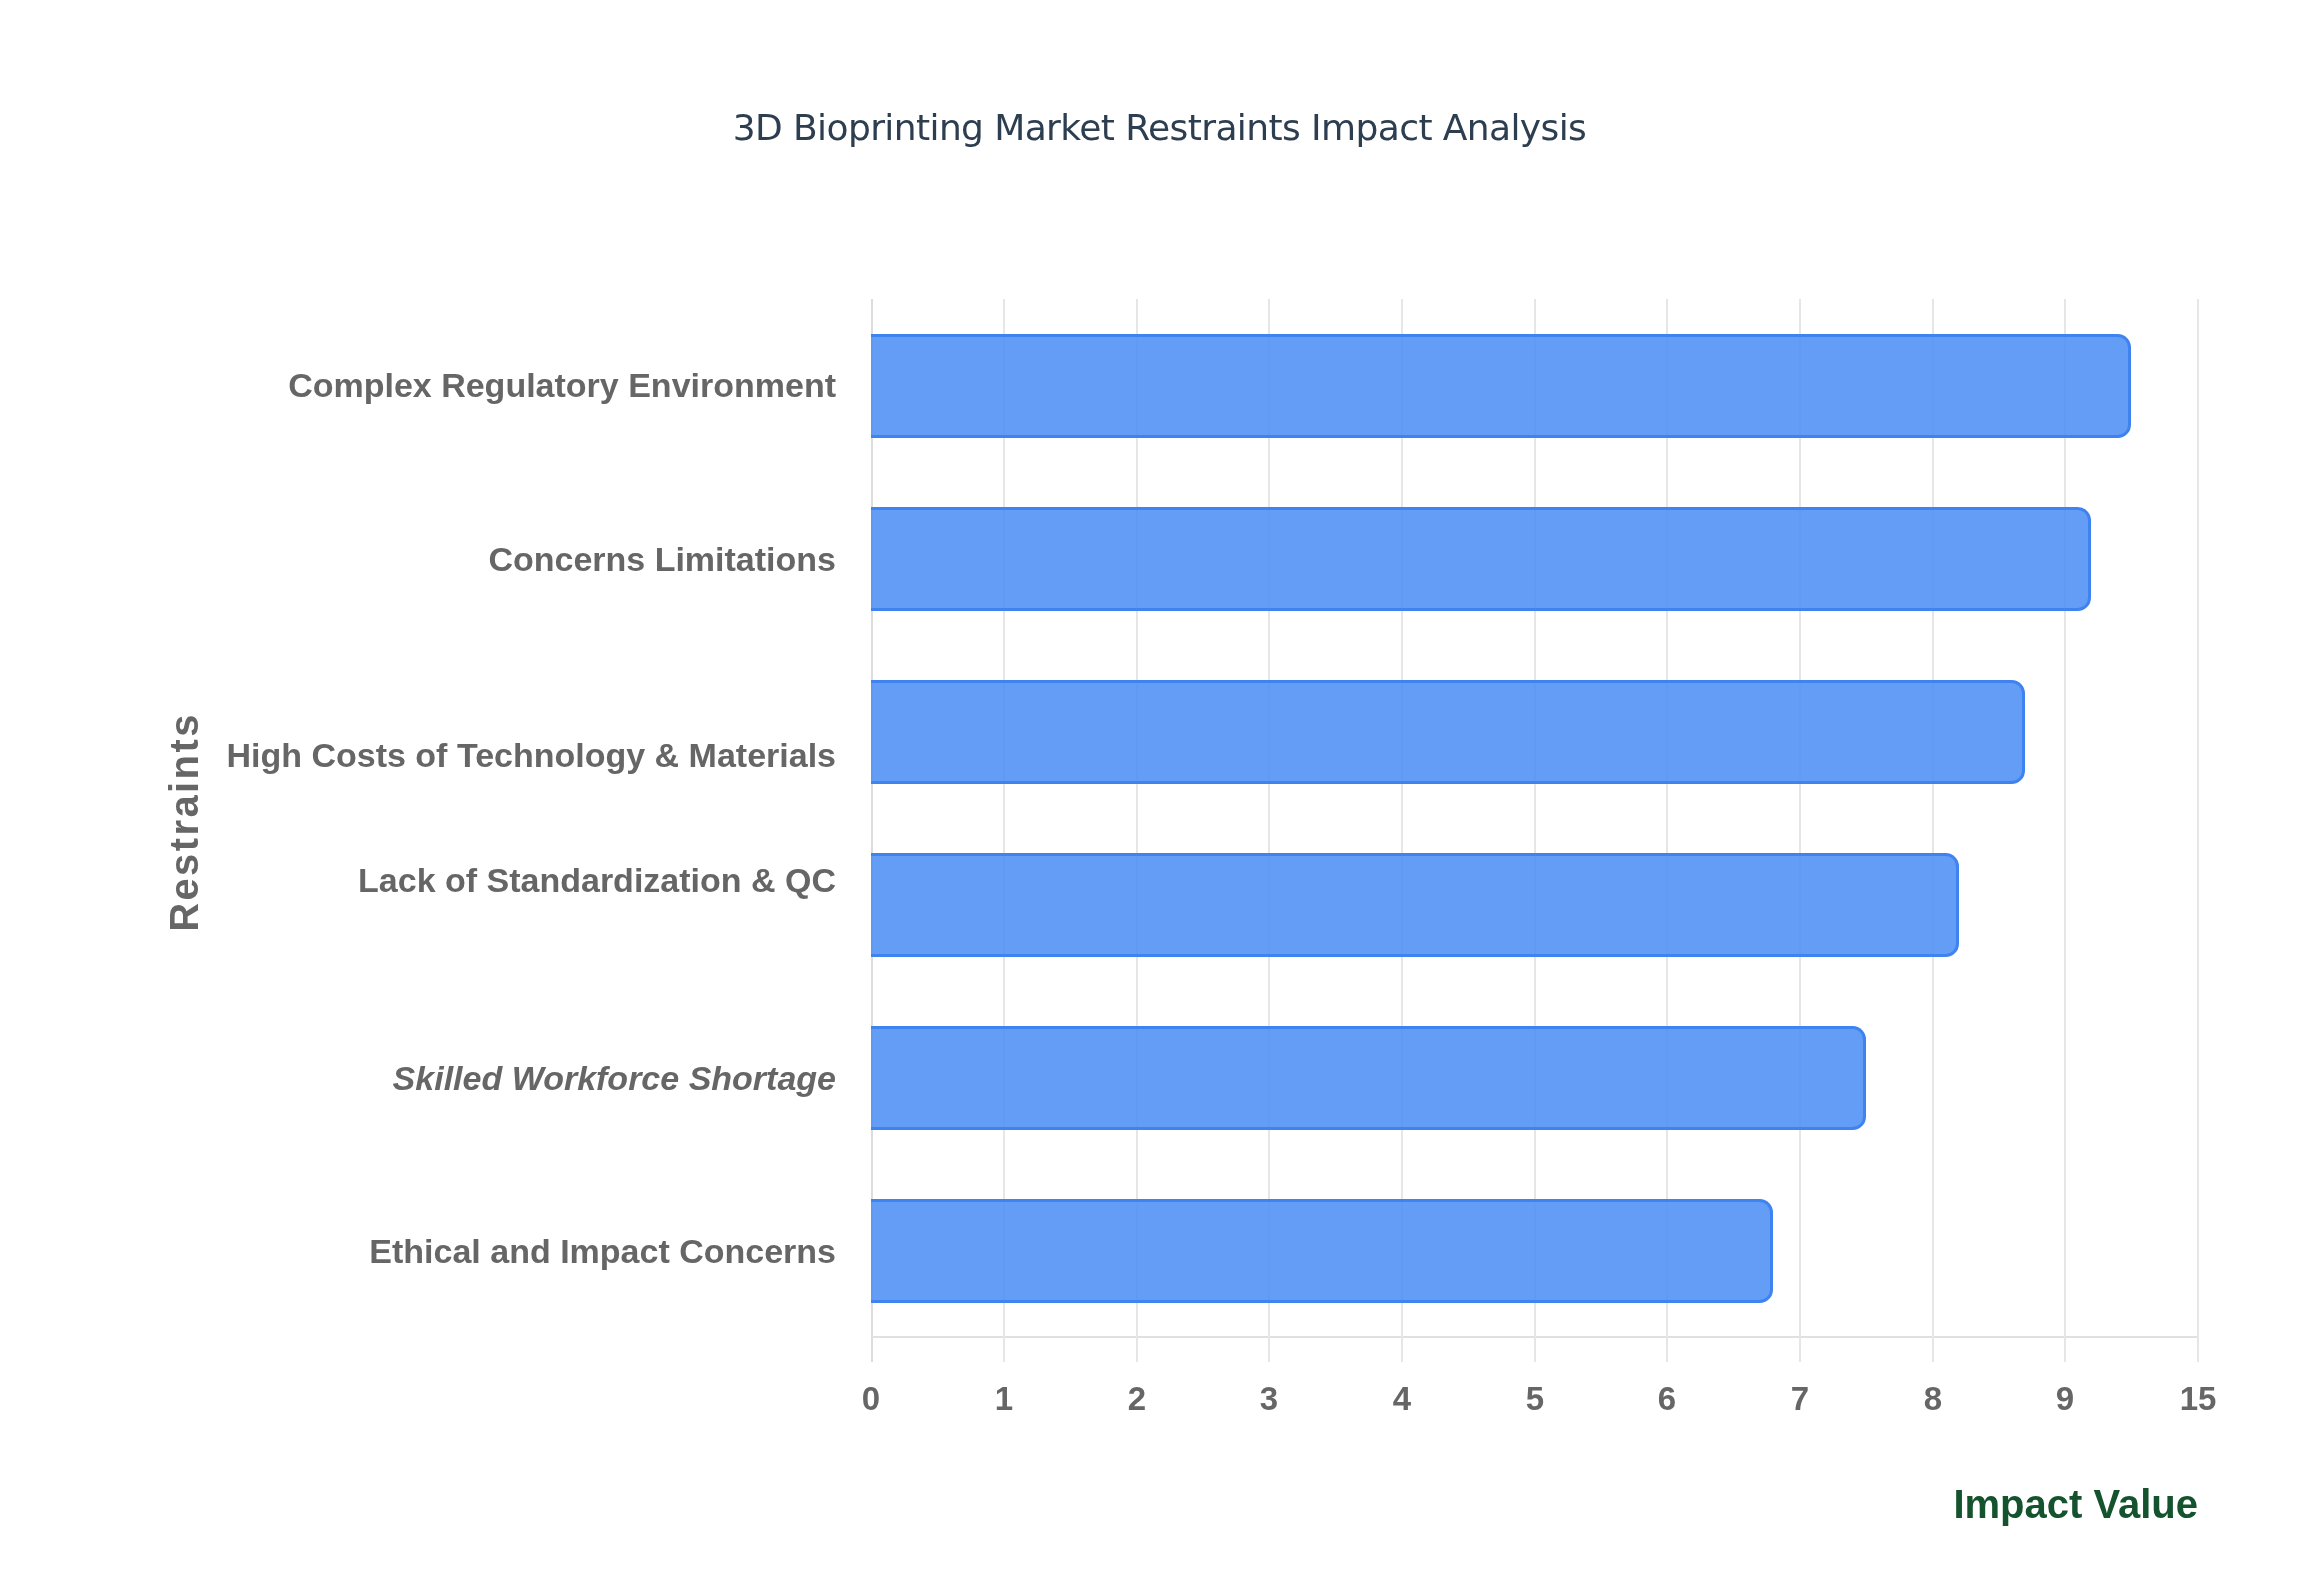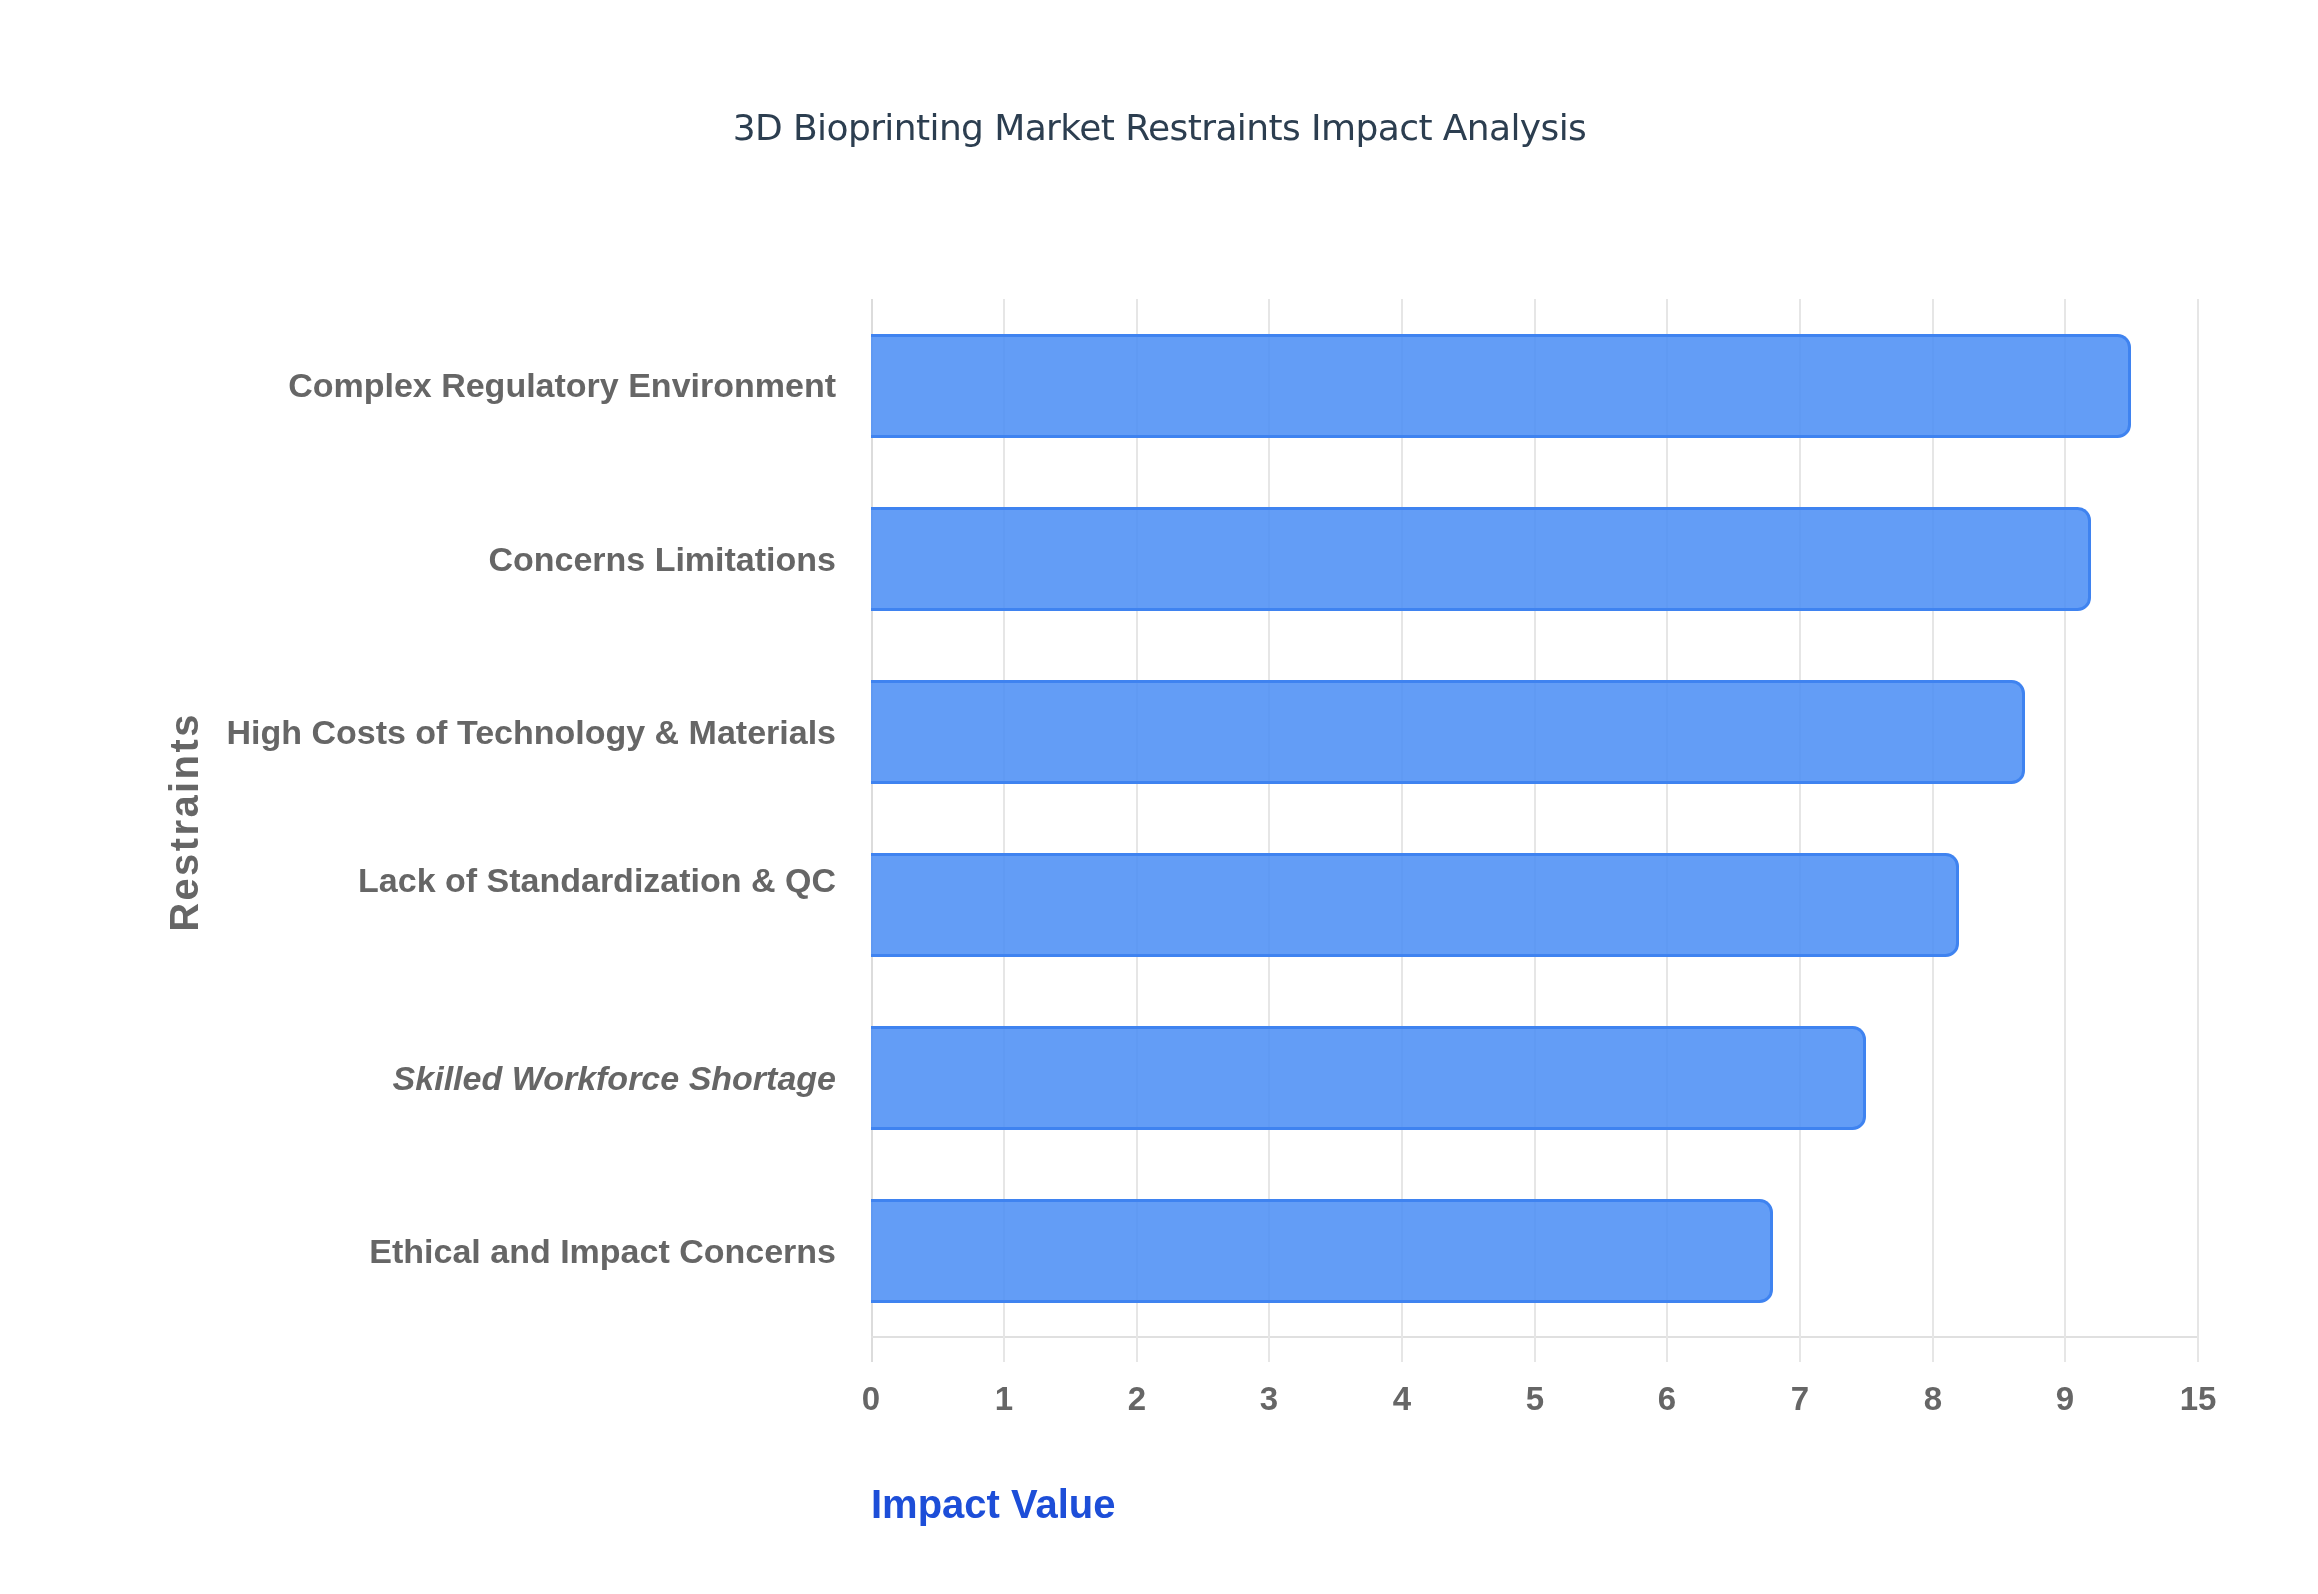--- a/index.html
+++ b/index.html
@@ -5,34 +5,34 @@
     html, body { margin: 0; padding: 0; background: #ffffff; }
     body { width: 2319px; height: 1594px; position: relative; overflow: hidden; font-family: "Liberation Sans", sans-serif; }
     .title { position: absolute; left: 0; width: 2319px; top: 107px; text-align: center; font-family: "DejaVu Sans", sans-serif; font-size: 36px; color: #2c3e50; letter-spacing: -0.6px; }
     .plot { position: absolute; left: 871px; top: 299px; width: 1327px; height: 1039px; }
     .grid { position: absolute; top: 0; bottom: -24px; width: 1.8px; background: #e6e6e6; }
     .axis-x { position: absolute; left: 0; right: 0; bottom: 0; height: 2.4px; background: #e0e0e0; }
     .axis-y { position: absolute; left: 0; top: 0; bottom: -24px; width: 2.4px; background: #dcdcdc; }
     .bar { position: absolute; left: 0; height: 104px; background: rgba(77,144,245,0.88); border: 3px solid #3f83f0; border-left: none; border-radius: 0 13.3px 13.3px 0; box-sizing: border-box; }
     .cat { position: absolute; right: 1483px; width: 694px; text-align: right; font-weight: bold; font-size: 34px; color: #666666; line-height: 47px; transform: translateY(-50%); }
     .tick { position: absolute; top: 1380px; width: 72px; margin-left: -36px; text-align: center; font-weight: bold; font-size: 33px; color: #666666; }
-    .xlabel { position: absolute; left: 871px; width: 1327px; top: 1482px; text-align: left; font-weight: bold; font-size: 40px; color: #1d4ed8; }
+    .xlabel { position: absolute; left: 871px; width: 1327px; top: 1482px; text-align: right; font-weight: bold; font-size: 40px; color: #14532d; }
     .ylabel { position: absolute; left: 184px; top: 822px; transform: translate(-50%, -50%) rotate(-90deg); font-weight: bold; font-size: 40px; color: #666666; letter-spacing: 2.4px; white-space: nowrap; }
   </style>
 </head>
 <body>
 
 <div class="title">3D Bioprinting Market Restraints Impact Analysis</div>
 
 <div class="ylabel">Restraints</div>
 
 <div id="cats">
     <div class="cat" style="top: 385px;">Complex Regulatory Environment</div>
     <div class="cat" style="top: 559px;">Concerns Limitations</div>
-    <div class="cat" style="top: 732px;">High Costs of Technology &amp; Materials</div>
+    <div class="cat" style="top: 755px;">High Costs of Technology &amp; Materials</div>
     <div class="cat" style="top: 880px;">Lack of Standardization &amp; QC</div>
     <div class="cat" style="top: 1078px; font-style: italic;">Skilled Workforce Shortage</div>
     <div class="cat" style="top: 1251px;">Ethical and Impact Concerns</div>
   </div>
 
 <div class="plot" id="plot">
   <div class="axis-y"></div>
   <div class="axis-x"></div>
 <div class="grid" style="left: 132px;"></div>
     <div class="grid" style="left: 265px;"></div>

